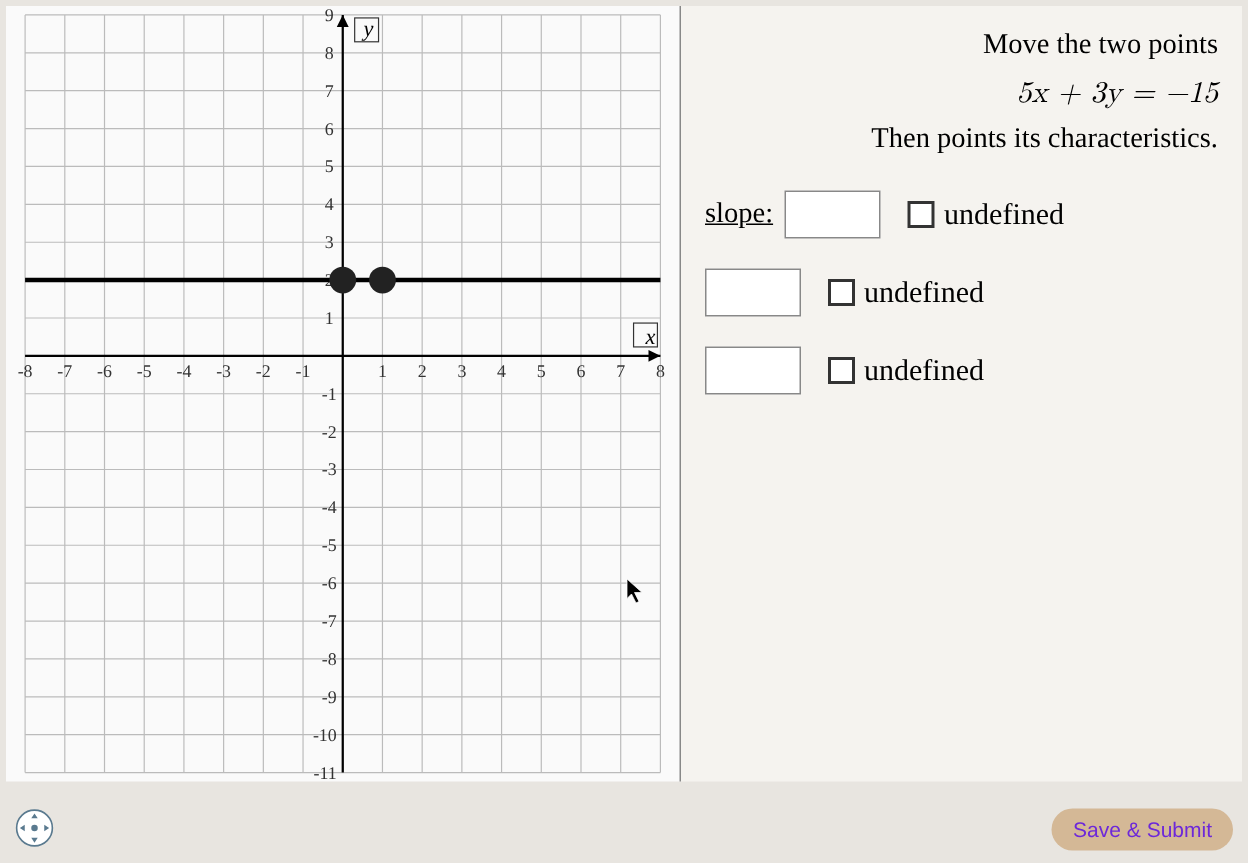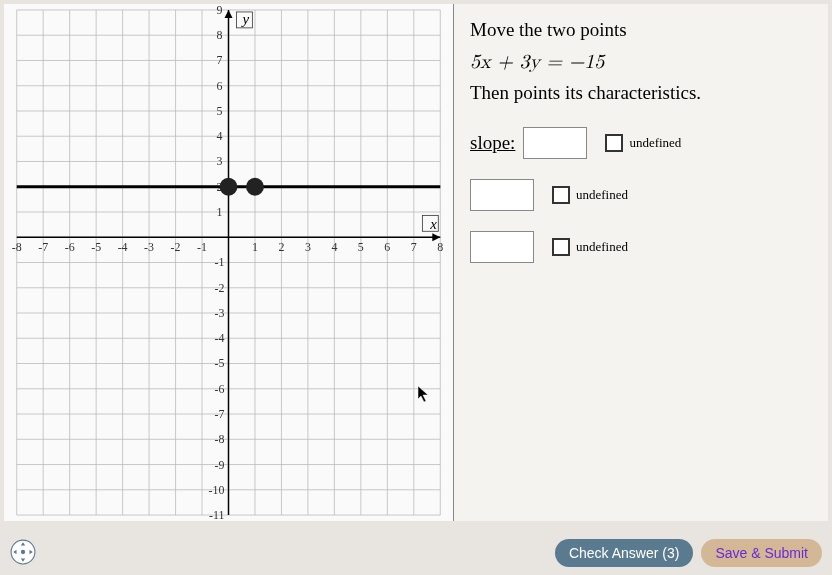--- a/index.html
+++ b/index.html
@@ -30,20 +30,21 @@
   }
   .right-panel {
     flex: 1;
     background: #f5f3ef;
     padding: 12px 16px;
     font-size: 19px;
     line-height: 1.5;
   }
   .instructions {
     margin-bottom: 8px;
+    text-align: right;
   }
   .equation {
     font-family: 'Latin Modern Math', Cambria, Georgia, serif;
     font-style: italic;
     font-size: 20px;
     margin: 2px 0;
   }
   .field-row {
     display: flex;
     align-items: center;
@@ -69,21 +70,21 @@
     gap: 6px;
     margin-left: 10px;
   }
   .cb {
     width: 18px;
     height: 18px;
     border: 2px solid #333;
     background: #fff;
     cursor: pointer;
   }
-  .cb-label { font-size: 13px; }
+  .cb-label { font-size: 20px; }
   .footer {
     position: absolute;
     bottom: 8px;
     right: 10px;
     display: flex;
     gap: 8px;
     align-items: center;
   }
   .btn {
     padding: 6px 14px;
@@ -248,21 +249,20 @@
       <input class="answer-box" value="" style="">
       <div class="checkbox-wrap">
         <div class="cb"></div>
         <span class="cb-label">undefined</span>
       </div>
     </div>
   </div>
 </div>
 
 <div class="footer">
-  <button class="btn btn-check">Check Answer (3)</button>
   <button class="btn btn-save">Save &amp; Submit</button>
 </div>
 
 <svg class="move-icon" viewBox="0 0 24 24">
   <circle cx="12" cy="12" r="11" fill="#fff" stroke="#5a7a8f" stroke-width="1"></circle>
   <path d="M12 3 L14 6 L10 6 Z M12 21 L14 18 L10 18 Z M3 12 L6 10 L6 14 Z M21 12 L18 10 L18 14 Z" fill="#5a7a8f"></path>
   <circle cx="12" cy="12" r="2" fill="#5a7a8f"></circle>
 </svg>
 
 <svg class="cursor-arrow" style="left:417px; top:385px;" width="14" height="18" viewBox="0 0 14 18">

